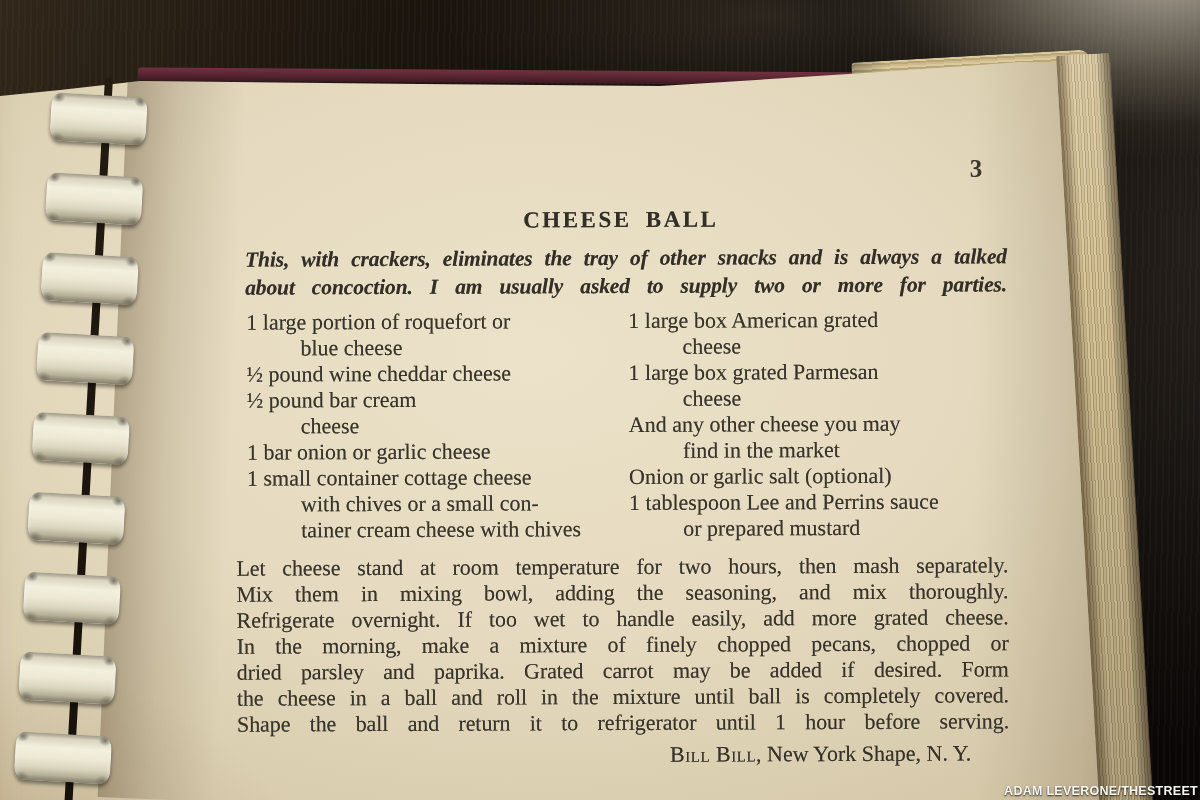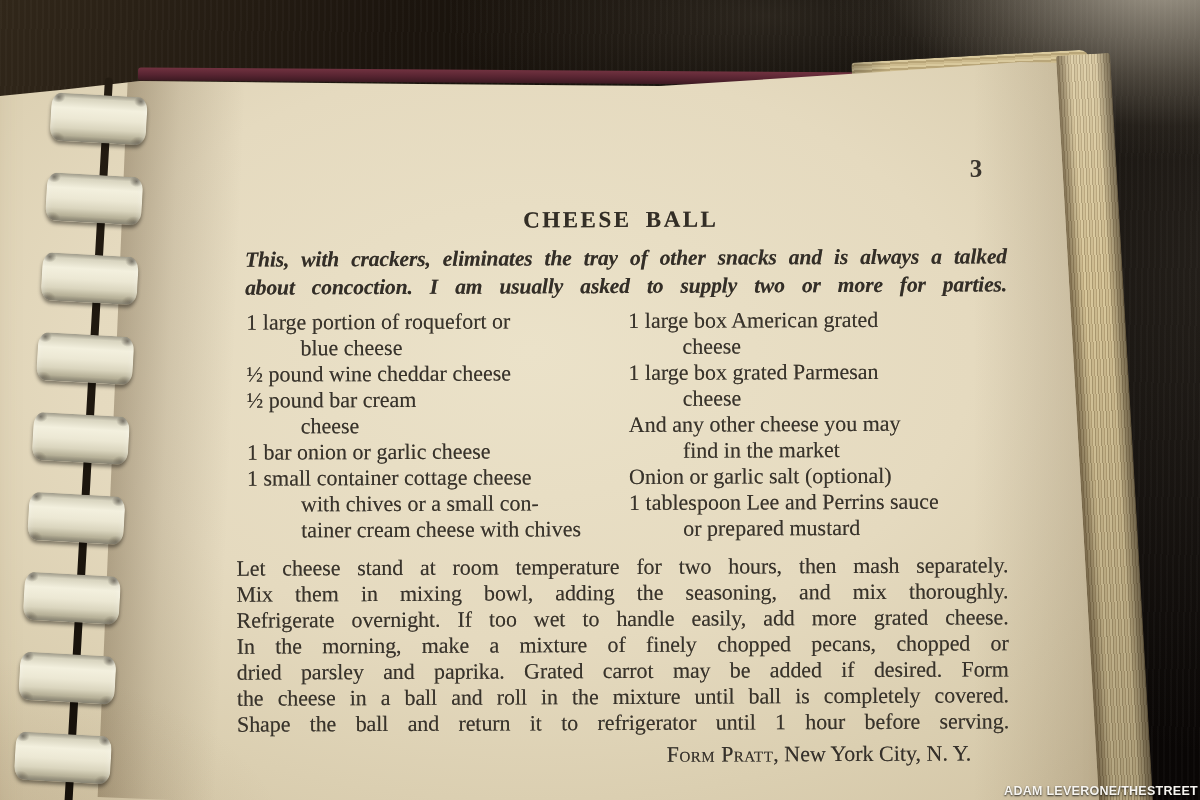--- a/index.html
+++ b/index.html
@@ -184,21 +184,21 @@
       </div>
       <div class="directions" id="directions">
           <div class="jline">Let cheese stand at room temperature for two hours, then mash separately.</div>
           <div class="jline">Mix them in mixing bowl, adding the seasoning, and mix thoroughly.</div>
           <div class="jline">Refrigerate overnight.  If too wet to handle easily, add more grated cheese.</div>
           <div class="jline">In the morning, make a mixture of finely chopped pecans, chopped or</div>
           <div class="jline">dried parsley and paprika.  Grated carrot may be added if desired.  Form</div>
           <div class="jline">the cheese in a ball and roll in the mixture until ball is completely covered.</div>
           <div class="jline">Shape the ball and return it to refrigerator until 1 hour before serving.</div>
         </div>
-      <div class="attribution"><span class="sc">Form Pratt</span><span>, New York City, N. Y.</span></div>
+      <div class="attribution"><span class="sc">Bill Bill</span><span>, New York Shape, N. Y.</span></div>
     </div>
   </div>
 
   <div class="edge-band"></div>
 
   <div class="binding">
     <div class="spine-line"></div>
     <div class="ring"></div>
     <div class="ring"></div>
     <div class="ring"></div>

